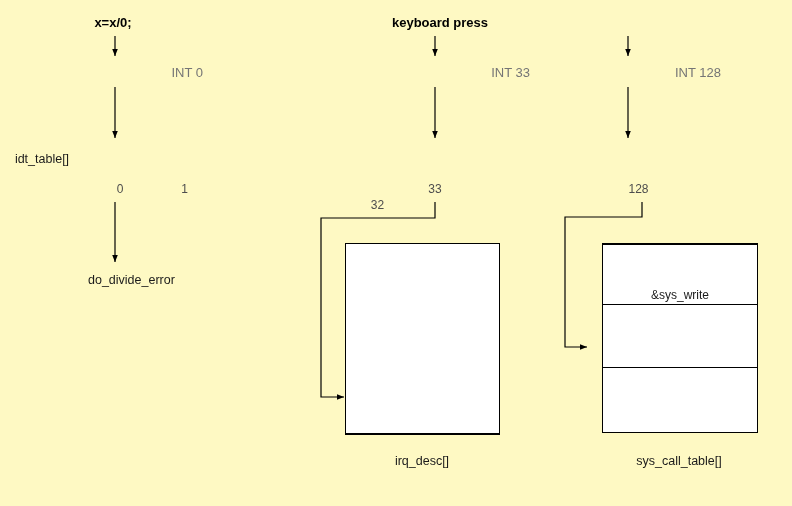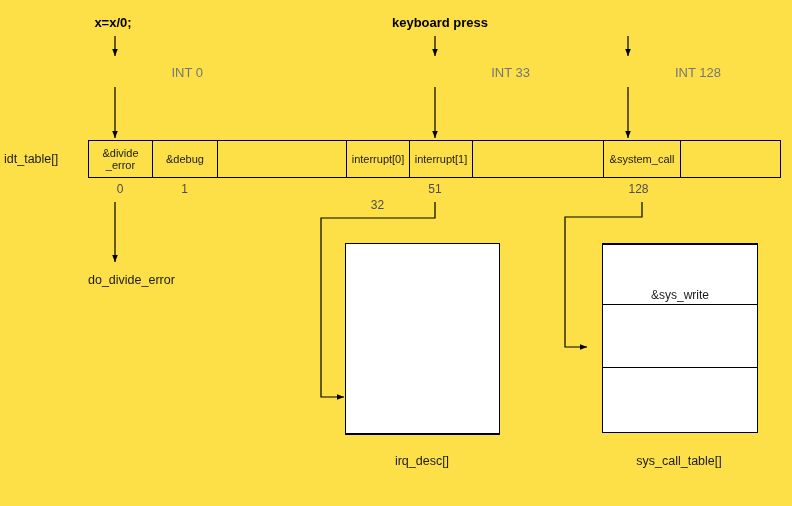--- a/index.html
+++ b/index.html
@@ -1,21 +1,21 @@
 <!DOCTYPE html>
 <html style="--line: #000000; --int-label: #757575; --index-label: #4d4d4d; --text: #1a1a1a;"><head>
 <meta charset="utf-8">
 <style>
   * { box-sizing: border-box; margin: 0; padding: 0; }
   html, body { background: #ffffff; }
   .canvas {
     position: relative;
     width: 792px;
     height: 506px;
-    background: #fde047;
+    background: #fef9c3;
     font-family: "Liberation Sans", "DejaVu Sans", sans-serif;
     overflow: hidden;
   }
   .abs { position: absolute; }
 
   .code-label {
     font-size: 13px;
     font-weight: bold;
     color: var(--line, #000);
     text-align: center;
@@ -119,38 +119,27 @@
     <polyline points="642,202 642,217 565,217 565,347 587,347" marker-end="url(#ah)"></polyline>
   </svg>
 
   <div class="abs code-label" style="left:23px;  top:15px;">x=x/0;</div>
   <div class="abs code-label" style="left:350px; top:15px;">keyboard press</div>
 
   <div class="abs int-label" style="left:23px;  top:65px;">INT 0</div>
   <div class="abs int-label" style="left:350px; top:65px;">INT 33</div>
   <div class="abs int-label" style="left:541px; top:65px;">INT 128</div>
 
-  <div class="abs side-label" style="left:4px; top:152px; width:76px; text-align:left;">idt_table[]</div>
+  <div class="abs side-label" style="left:4px; top:152px; width:76px; text-align:center;">idt_table[]</div>
 
-  <div class="abs idt-row">
-    <div class="idt-cell" style="width:64px;">&amp;divide
-_error</div>
-    <div class="idt-cell" style="width:65px;">&amp;debug</div>
-    <div class="idt-cell" style="width:129px;"></div>
-    <div class="idt-cell" style="width:63px;">interrupt[0]</div>
-    <div class="idt-cell" style="width:63px;">interrupt[1]</div>
-    <div class="idt-cell" style="width:131px;"></div>
-    <div class="idt-cell" style="width:77px;">&amp;system_call</div>
-    <div class="idt-cell last"></div>
-  </div>
 
   <div class="abs index-label" style="left:88px;  width:64px;">0</div>
   <div class="abs index-label" style="left:152px; width:65px;">1</div>
   <div class="abs index-label" style="left:346px; width:63px;margin-top:16px;">32</div>
-  <div class="abs index-label" style="left:403px; width:64px;">51</div>
+  <div class="abs index-label" style="left:403px; width:64px;">33</div>
   <div class="abs index-label" style="left:600px; width:77px;">128</div>
 
   <div class="abs side-label" style="left:88px; top:273px;">do_divide_error</div>
 
   <div class="abs vbox" style="left:345px; top:243px; width:155px; height:192px;">
     <div class="vrow grow"></div>
   </div>
   <div class="abs caption" style="left:342px; top:454px;">irq_desc[]</div>
 
   <div class="abs vbox" style="left:602px; top:243px; width:156px; height:190px;gap:40px;">

